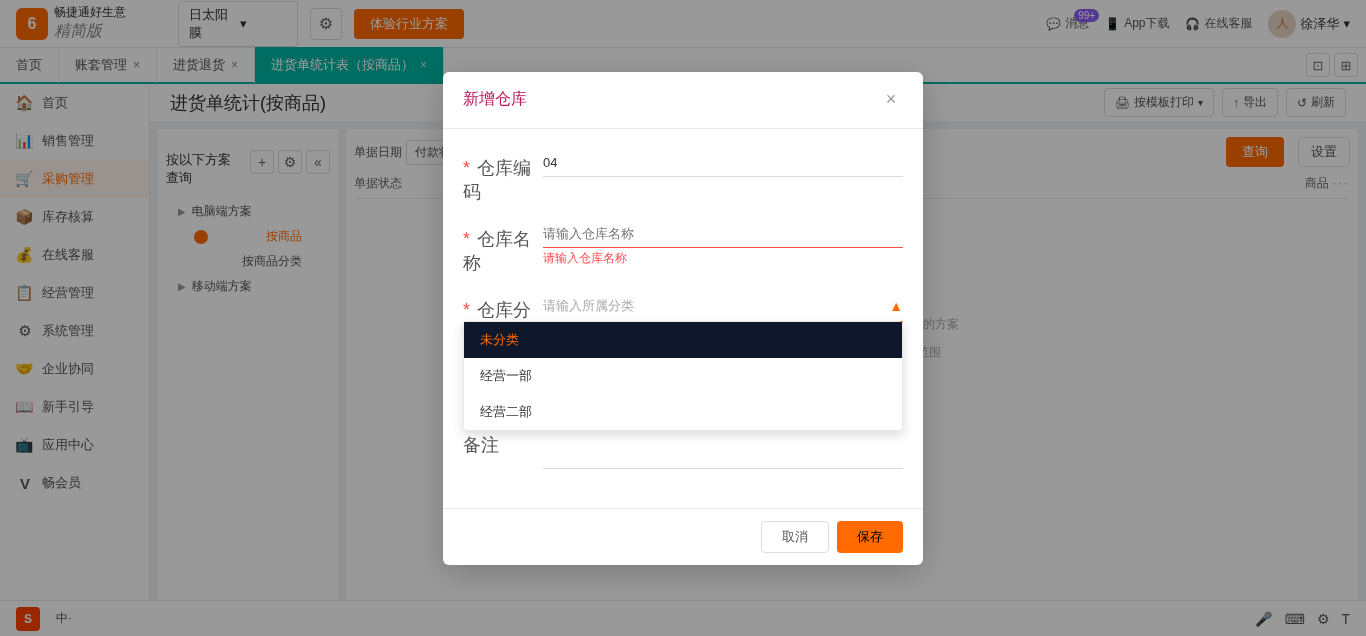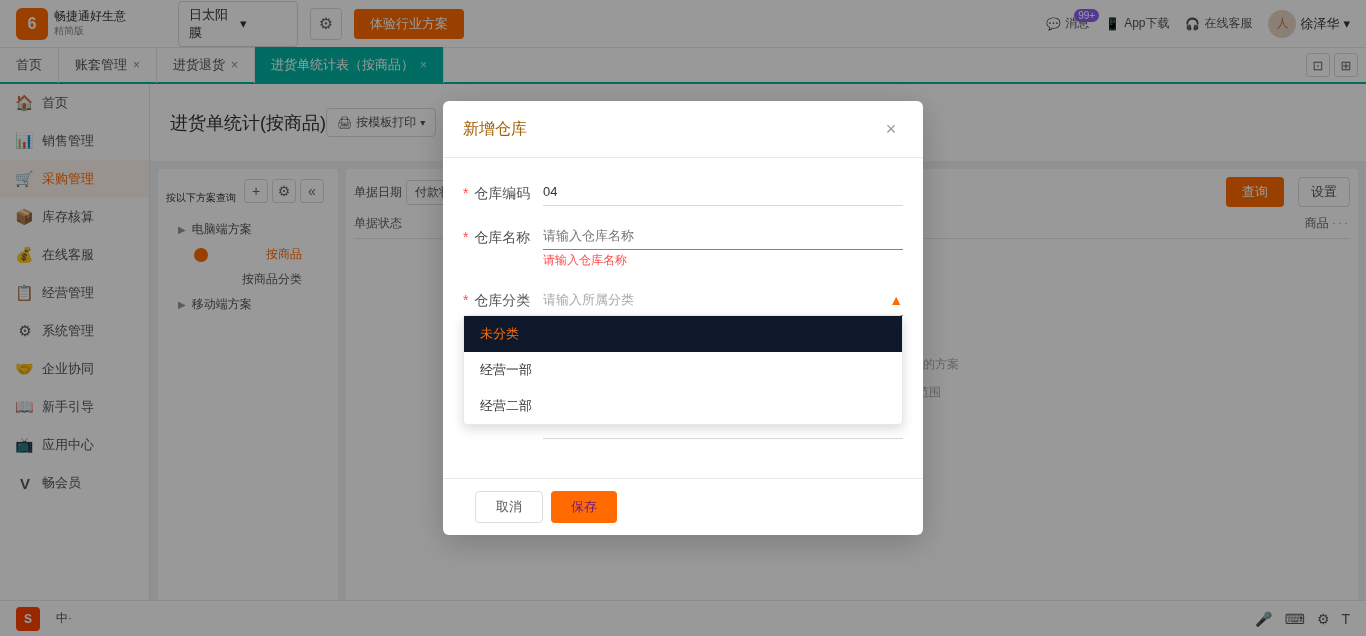--- a/index.html
+++ b/index.html
@@ -14,21 +14,21 @@
     .logo-area {
       display: flex; align-items: center; gap: 6px;
       width: 150px; flex-shrink: 0;
     }
     .logo-icon {
       width: 32px; height: 32px; background: #ff6b00; border-radius: 6px;
       display: flex; align-items: center; justify-content: center;
       color: #fff; font-weight: bold; font-size: 16px;
     }
     .logo-text { font-size: 12px; color: #333; line-height: 1.3; }
-    .logo-sub { font-size: 10px; color: #888; }
+    .logo-sub { font-size: 16px; color: #888; font-style: italic; }
     .store-selector {
       display: flex; align-items: center; gap: 4px;
       border: 1px solid #ddd; border-radius: 4px;
       padding: 4px 10px; cursor: pointer; background: #fff;
       min-width: 120px;
     }
     .store-selector span { flex: 1; font-size: 13px; color: #333; }
     .gear-btn {
       width: 32px; height: 32px; border: 1px solid #ddd; border-radius: 4px;
       display: flex; align-items: center; justify-content: center; cursor: pointer;
@@ -77,27 +77,27 @@
       display: flex; align-items: center; gap: 8px;
       padding: 10px 16px; cursor: pointer; color: #555; font-size: 13px;
     }
     .sidebar-item.active { background: #fff5f0; color: #ff6b00; }
     .sidebar-icon { width: 18px; height: 18px; display: flex; align-items: center; justify-content: center; font-size: 15px; }
     .sidebar-bottom { margin-top: auto; padding: 8px; display: flex; gap: 8px; border-top: 1px solid #e8e8e8; }
     .sidebar-bottom-btn { flex: 1; display: flex; align-items: center; justify-content: center; cursor: pointer; color: #888; font-size: 16px; }
 
     
     .content { flex: 1; background: #f0f2f5; overflow: auto; position: relative; }
-    .page-header { background: #fff; padding: 24px 20px; display: flex; align-items: center; }
+    .page-header { background: #fff; padding: 4px 20px; display: flex; align-items: center; justify-content: space-between; }
     .page-title { font-size: 18px; font-weight: 500; color: #333; }
     .page-actions { display: flex; gap: 8px; align-items: center; }
     .action-btn { display: flex; align-items: center; gap: 4px; padding: 5px 10px; border: 1px solid #ddd; border-radius: 4px; cursor: pointer; background: #fff; font-size: 12px; color: #555; }
     .action-btn .arrow { font-size: 10px; }
     .query-header { display: flex; align-items: center; gap: 8px; margin-bottom: 8px; }
-    .query-title { font-size: 10px; color: #333; font-weight: 500; margin-top: 14px; }
+    .query-title { font-size: 13px; color: #333; font-weight: 500; margin-top: 14px; }
     .query-header-btns { display: flex; gap: 4px; }
     .icon-btn { width: 24px; height: 24px; border: 1px solid #ddd; border-radius: 3px; display: flex; align-items: center; justify-content: center; cursor: pointer; background: #fff; font-size: 14px; color: #666; }
 
     
     .tree-section { padding: 4px 0; }
     .tree-item { padding: 4px 12px; cursor: pointer; display: flex; align-items: center; gap: 6px; font-size: 12px; color: #555; }
     .tree-item .arrow { font-size: 10px; color: #999; }
     .tree-child { padding: 4px 28px; cursor: pointer; display: flex; align-items: center; gap: 6px; font-size: 12px; color: #555; justify-content: space-between; }
     .tree-child.active { color: #ff6b00; }
     .tree-child .dot { width: 14px; height: 14px; border-radius: 50%; background: #ff6b00; display: flex; align-items: center; justify-content: center; }
@@ -122,25 +122,25 @@
     
     .dialog {
       background: #fff; border-radius: 6px; width: 480px;
       box-shadow: 0 8px 32px rgba(0,0,0,0.2); position: relative;
       overflow: visible;
     }
     .dialog-header {
       display: flex; align-items: center; justify-content: space-between;
       padding: 16px 20px; border-bottom: 1px solid #e8e8e8;
     }
-    .dialog-title { font-size: 16px; font-weight: 500; color: #a16207; }
+    .dialog-title { font-size: 16px; font-weight: 500; color: #be185d; }
     .dialog-close { width: 24px; height: 24px; display: flex; align-items: center; justify-content: center; cursor: pointer; color: #999; font-size: 18px; border-radius: 50%; }
     .dialog-body { padding: 20px; }
     .form-row { display: flex; align-items: flex-start; margin-bottom: 16px; }
-    .form-label { width: 80px; flex-shrink: 0; font-size: 14px; color: #555; padding-top: 7px; }
+    .form-label { width: 80px; flex-shrink: 0; font-size: 18px; color: #555; padding-top: 7px; }
     .form-label .required { color: #ff4d4f; margin-right: 2px; }
     .form-control { flex: 1; }
     .form-input {
       width: 100%; border: none; border-bottom: 1px solid #d9d9d9;
       padding: 6px 0; font-size: 13px; color: #333; outline: none;
       background: transparent;
     }
     .form-input.error { border-bottom-color: #ff4d4f; }
     .error-msg { color: #ff4d4f; font-size: 12px; margin-top: 2px; }
     .form-input-select {
@@ -155,23 +155,23 @@
     .dropdown-list {
       position: absolute; background: #fff; border: 1px solid #e8e8e8;
       border-radius: 4px; box-shadow: 0 4px 12px rgba(0,0,0,0.15);
       z-index: 200; width: 320px; left: 100px;
     }
     .dropdown-item { padding: 9px 16px; cursor: pointer; font-size: 13px; color: #333; }
     .dropdown-item.selected { background: #0f172a; color: #ff6b00; }
 
     .form-textarea { width: 100%; border: none; border-bottom: 1px solid #d9d9d9; padding: 6px 0; font-size: 13px; resize: none; outline: none; background: transparent; color: #aaa; }
 
-    .dialog-footer { display: flex; gap: 8px; padding: 12px 32px; border-top: 1px solid #e8e8e8; }
+    .dialog-footer { display: flex; justify-content: flex-end; gap: 8px; padding: 12px 20px; border-top: 1px solid #e8e8e8; }
     .btn-cancel { padding: 6px 20px; border: 1px solid #ddd; border-radius: 4px; background: #fff; cursor: pointer; font-size: 13px; color: #555; }
-    .btn-save { padding: 6px 20px; border: none; border-radius: 4px; background: #ff6b00; color: #701a75; cursor: pointer; font-size: 13px; }
+    .btn-save { padding: 6px 20px; border: none; border-radius: 4px; background: #ff6b00; color: #000000; cursor: pointer; font-size: 13px; }
 
     
     .bottom-bar { position: fixed; bottom: 0; left: 0; width: 100%; height: 36px; background: #fff; border-top: 1px solid #e8e8e8; display: flex; align-items: center; padding: 0 16px; gap: 16px; z-index: 50; }
     .bottom-icons { display: flex; gap: 12px; margin-left: auto; align-items: center; }
     .bottom-icon { font-size: 14px; color: #555; cursor: pointer; }
   </style>
 </head>
 <body>
 
 <div class="top-header">

